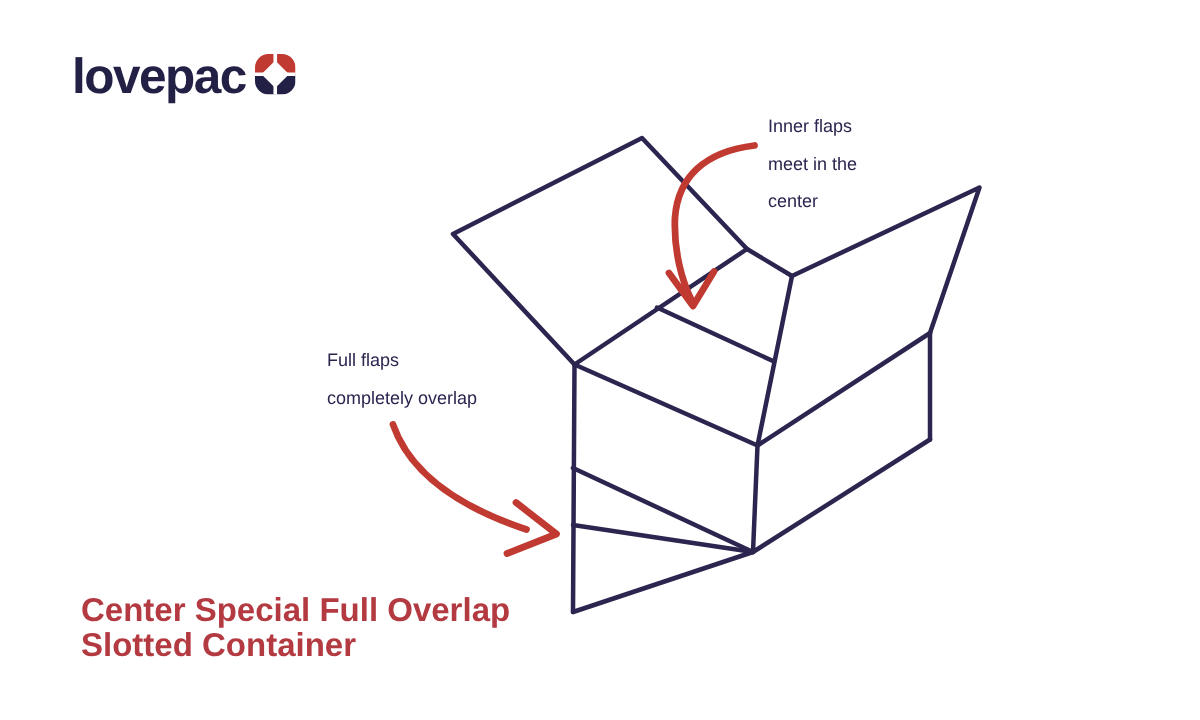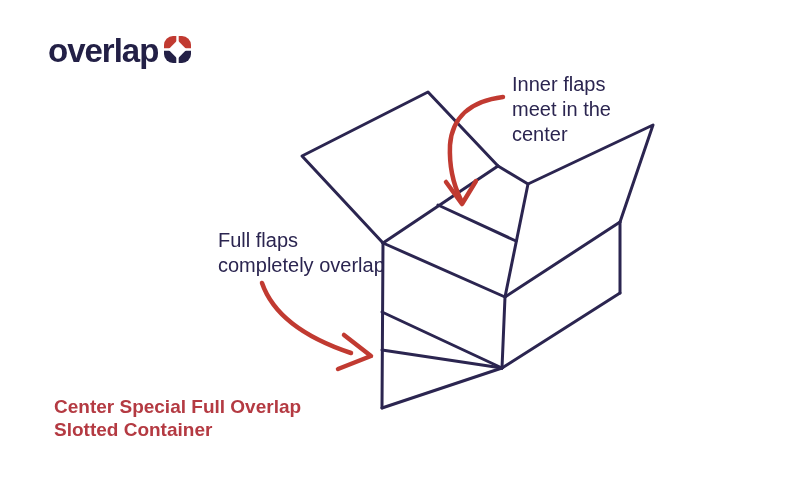--- a/index.html
+++ b/index.html
@@ -33,42 +33,42 @@
     margin-top:0px;
     display:block;
   }
   .diagram-svg{
     position:absolute;left:0;top:0;
   }
   .multiline{white-space:pre-line;}
   .annotation{
     position:absolute;
     color:var(--ink);
-    font-size:20px;
+    font-size:12px;
     line-height:25px;
   }
   .annotation.inner{left:512px;top:72px;width:130px;}
   .annotation.outer{left:218px;top:228px;width:190px;}
   .caption{
     position:absolute;left:54px;top:395px;
     color:var(--title_red);
-    font-size:19px;
+    font-size:22px;
     font-weight:bold;
     line-height:23px;
   }
   .ink-line{stroke:var(--ink);stroke-width:3;fill:none;stroke-linejoin:round;stroke-linecap:round;}
   .red-line{stroke:var(--red);stroke-width:4.5;fill:none;stroke-linejoin:round;stroke-linecap:round;}
 </style>
 </head>
 <body>
 
 <div class="stage">
 
   <div class="logo">
-    <span class="logo-text">overlap</span>
+    <span class="logo-text">lovepac</span>
     <svg class="logo-mark" width="31" height="31" viewBox="0 0 31 31">
       <defs>
         <clipPath id="lc">
             <rect x="2" y="2" width="27" height="27" rx="9"></rect>
           </clipPath>
       </defs>
       <g clip-path="url(#lc)">
         <rect x="2" y="2" width="27" height="13.5" style="fill:var(--logo_red)"></rect>
         <rect x="2" y="15.5" width="27" height="13.5" style="fill:var(--logo_navy)"></rect>
         <path d="M15.5,0 V31 M0,15.5 H31" stroke="#ffffff" stroke-width="2.4" fill="none"></path>

